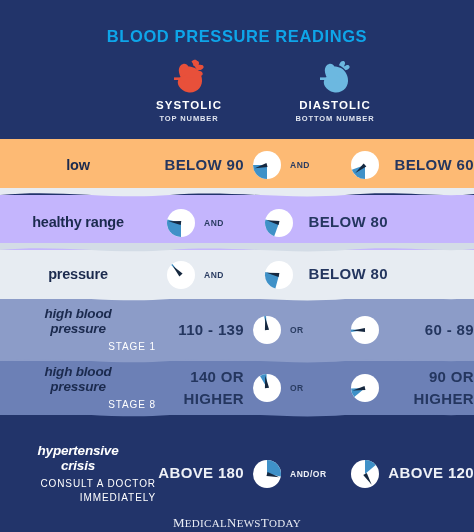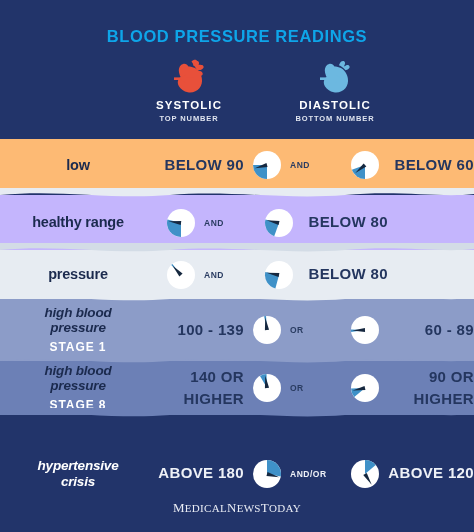--- a/index.html
+++ b/index.html
@@ -53,42 +53,42 @@
   .c-label{
     width:158px;text-align:center;padding-right:2px;
     box-sizing:border-box;
   }
   .label-main{
     font-size:14.5px;font-weight:bold;color:#1b2a4e;line-height:1.12;
     letter-spacing:-0.2px;
   }
   .label-main.small{font-size:13.5px;font-style:italic;}
   .label-sub{
-    font-size:12px;font-weight:bold;color:#ffffff;letter-spacing:0.9px;
-    margin-top:4px;line-height:1.35;
+    font-size:10px;font-weight:normal;color:#ffffff;letter-spacing:0.9px;
+    margin-top:4px;line-height:1.35;text-align:right;
   }
   .c-val{
     width:86px;text-align:right;
     font-size:15px;font-weight:bold;color:#24365f;letter-spacing:0.35px;
     line-height:1.5;
   }
   .c-val.light{color:#eef1f7;}
   .c-val .num{font-weight:bold;}
   .c-gauge{width:46px;display:flex;justify-content:center;align-items:center;}
   .c-conj{
     width:52px;
     font-size:8.5px;font-weight:bold;color:#2a3c62;letter-spacing:0.5px;
   }
   .c-conj.light{color:#eef1f7;}
 
   .gauge{display:block;}
 
   
   .footer{
-    position:absolute;left:0;bottom:16px;width:474px;text-align:center;z-index:3;
+    position:absolute;left:0;bottom:1px;width:474px;text-align:center;z-index:3;
   }
   .logo{
     font-family:"Liberation Serif", serif;
     color:#e9ecf4;font-size:11px;letter-spacing:0.3px;
     display:inline-block;
   }
   .logo .cap{font-size:13px;}
 </style>
 </head>
 <body>
@@ -207,21 +207,21 @@
           <svg class="wave" viewBox="0 0 474 12" preserveAspectRatio="none">
     <path d="M0,7 C60,1 110,12 170,7 C230,2 285,12 345,7 C400,2 440,10 474,6 L474,0 L0,0 Z" fill="#d3dce6"></path>
   </svg>
         </div>
   </div>
   <div class="row" style="top:160px;height:62px;background:#8c9cc8;">
     <div class="cell c-label">
       <div class="label-main small" style="">high blood<br>pressure</div>
       <div class="label-sub">STAGE 1</div>
     </div>
-    <div class="cell c-val">100 - 139</div>
+    <div class="cell c-val">110 - 139</div>
     <div class="cell c-gauge">
           <svg class="gauge" width="30" height="30" viewBox="0 0 30 30">
     <circle cx="15" cy="15" r="14" fill="#ffffff"></circle>
     <path d="M 15 15 L 12.09 1.31 A 14 14 0 0 1 14.02 1.03 Z" fill="#3f91c8"></path>
     <polygon points="17.08,14.71 13.25,2.52 12.92,15.29" fill="#16283f"></polygon>
   </svg>
         </div>
     <div class="cell c-conj">OR</div>
     <div class="cell c-gauge">
           <svg class="gauge" width="30" height="30" viewBox="0 0 30 30">
@@ -261,20 +261,21 @@
     <div class="cell c-val">90 OR<br>HIGHER</div>
     <div style="position:absolute;left:0;top:-7px;width:474px;height:12px;">
           <svg class="wave" viewBox="0 0 474 12" preserveAspectRatio="none">
     <path d="M0,7 C60,1 110,12 170,7 C230,2 285,12 345,7 C400,2 440,10 474,6 L474,0 L0,0 Z" fill="#8c9cc8"></path>
   </svg>
         </div>
   </div>
   <div class="row" style="top:276px;height:117px;background:#22346a;color:#eef1f7;">
     <div class="cell c-label">
       <div class="label-main small" style="color:#ffffff;">hypertensive<br>crisis</div>
+      <div class="label-sub">CONSULT A DOCTOR<br>IMMEDIATELY</div>
     </div>
     <div class="cell c-val light">ABOVE 180</div>
     <div class="cell c-gauge">
           <svg class="gauge" width="30" height="30" viewBox="0 0 30 30">
     <circle cx="15" cy="15" r="14" fill="#ffffff"></circle>
     <path d="M 15 15 L 15.00 1.00 A 14 14 0 0 1 28.79 17.43 Z" fill="#3f91c8"></path>
     <polygon points="14.46,17.03 27.17,18.26 15.54,12.97" fill="#16283f"></polygon>
   </svg>
         </div>
     <div class="cell c-conj light">AND/OR</div>

